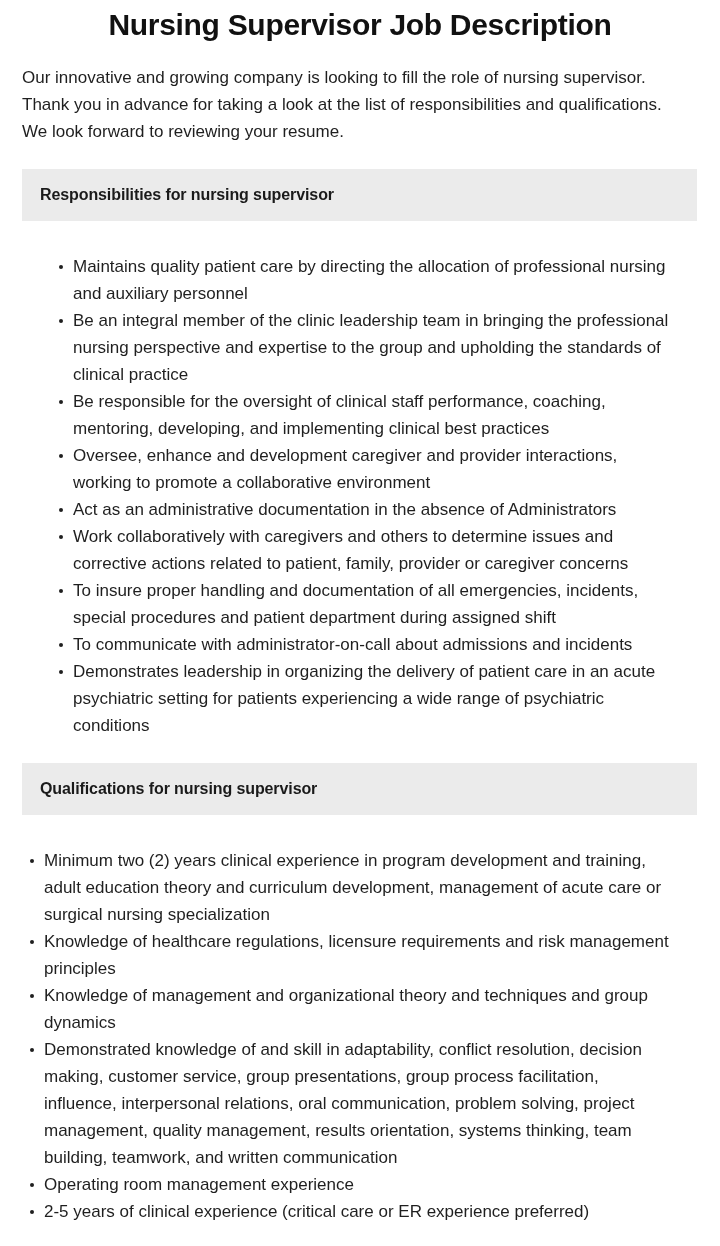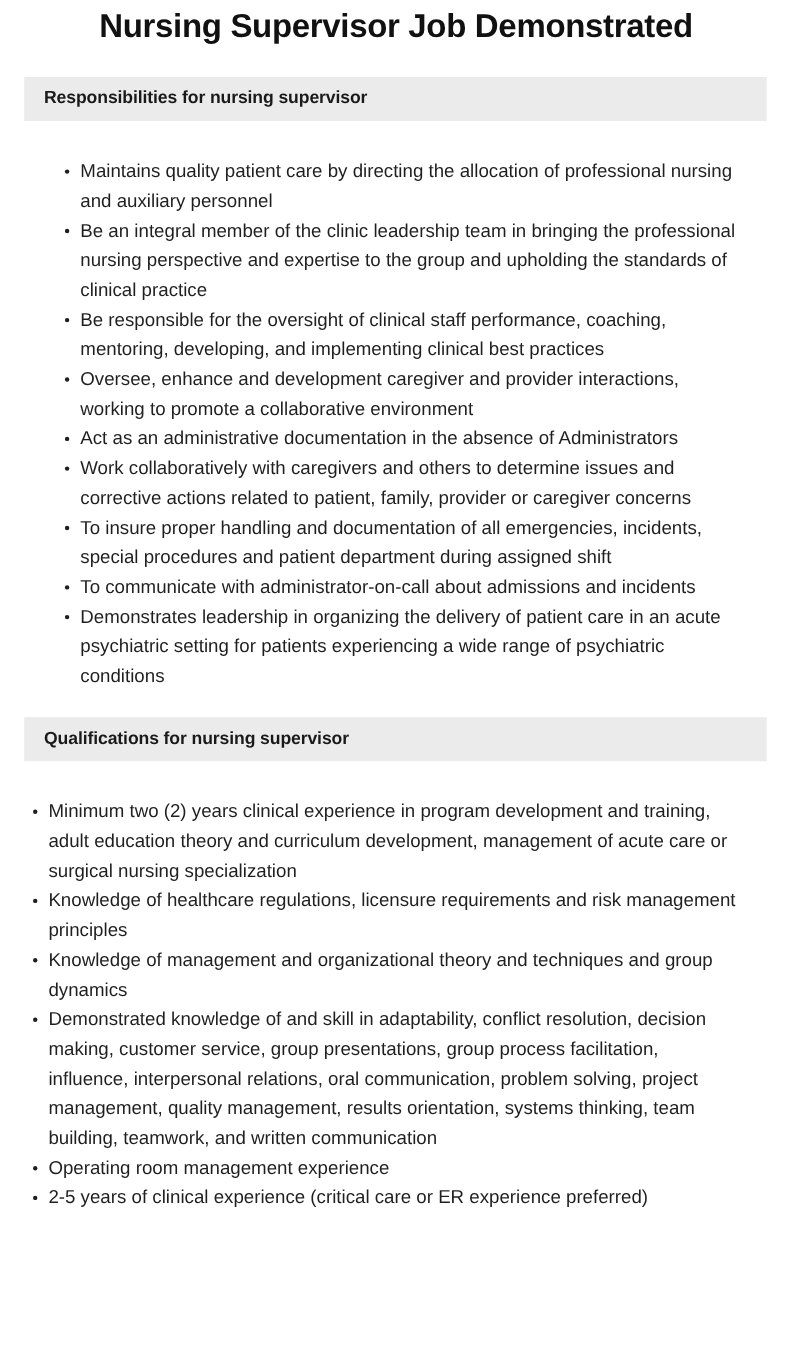--- a/index.html
+++ b/index.html
@@ -32,21 +32,21 @@
     font-size: 17px;
     line-height: 27px;
     margin: 0;
     padding: 18px 32px 0 22px;
     color: #1f1f1f;
   }
   .section { margin: 0; }
   .section-header-bar {
     background: #ebebeb;
     margin: 24px 23px 0 22px;
-    height: 40px;
+    height: 52px;
     display: flex;
     align-items: center;
     padding: 0 18px;
   }
   .section-header-label {
     font-size: 16px;
     font-weight: bold;
     color: #1a1a1a;
     letter-spacing: -0.1px;
   }
@@ -74,22 +74,23 @@
     background: #1f1f1f;
   }
   .section-qualifications ul.bullet-list { padding-top: 18px; padding-left: 16px; }
   .spacer-bottom { height: 22px; }
 </style>
 </head>
 <body>
 
 <div class="page">
 
-  <h1 class="doc-title">Nursing Supervisor Job Demonstrated</h1>
+  <h1 class="doc-title">Nursing Supervisor Job Description</h1>
 
+  <p class="intro">Our innovative and growing company is looking to fill the role of nursing supervisor. Thank you in advance for taking a look at the list of responsibilities and qualifications. We look forward to reviewing your resume.</p>
 
   <div class="section section-responsibilities">
     <div class="section-header-bar">
       <span class="section-header-label">Responsibilities for nursing supervisor</span>
     </div>
     <ul class="bullet-list">
         <li>Maintains quality patient care by directing the allocation of professional nursing and auxiliary personnel</li>
         <li>Be an integral member of the clinic leadership team in bringing the professional nursing perspective and expertise to the group and upholding the standards of clinical practice</li>
         <li>Be responsible for the oversight of clinical staff performance, coaching, mentoring, developing, and implementing clinical best practices</li>
         <li>Oversee, enhance and development caregiver and provider interactions, working to promote a collaborative environment</li>

